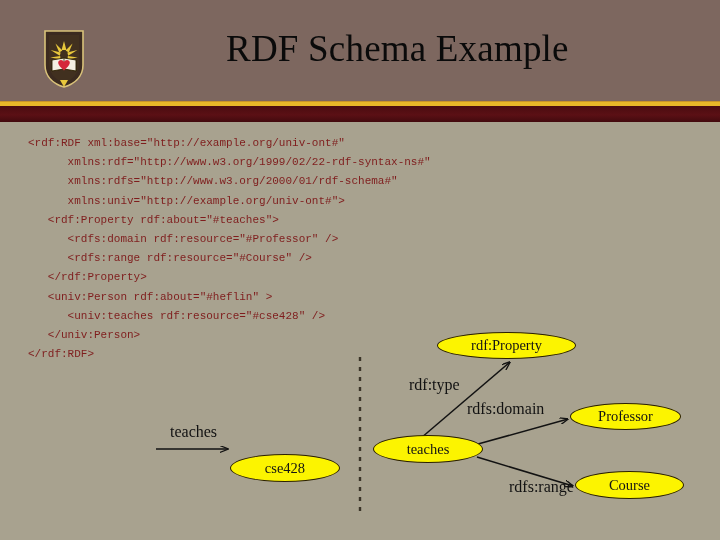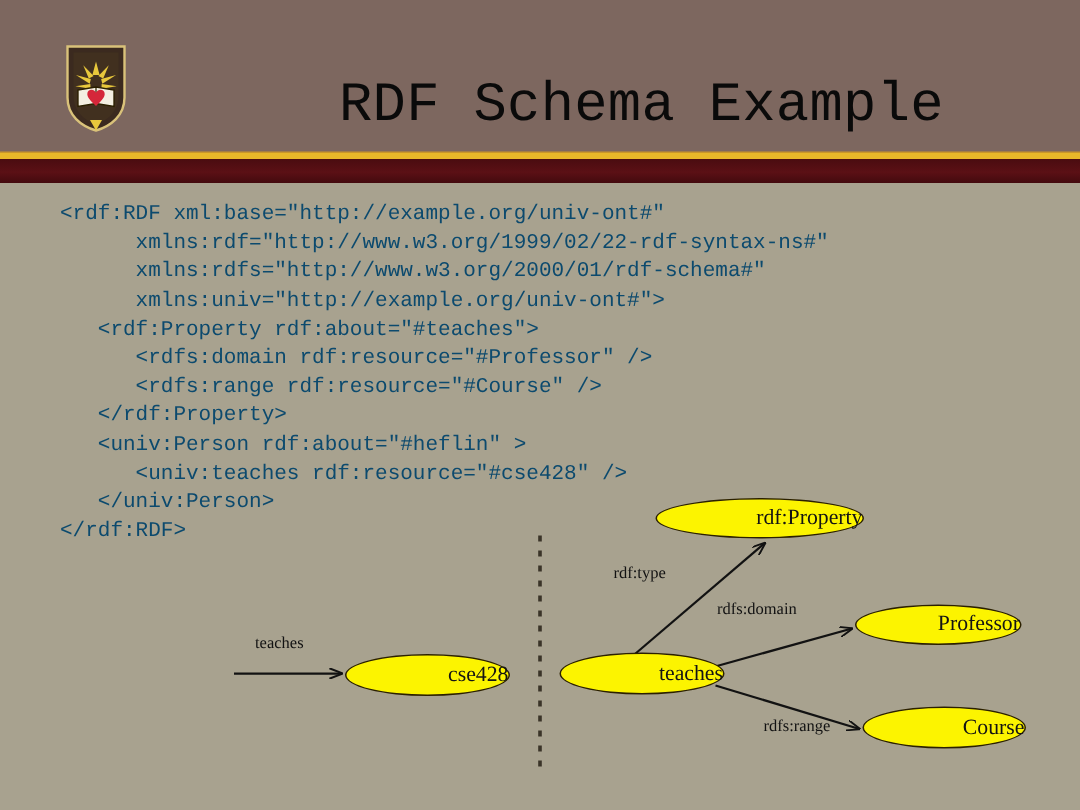--- a/index.html
+++ b/index.html
@@ -74,69 +74,68 @@
     font-size: 9.5px;
     letter-spacing: 4.2px;
     color: #e9e4da;
     margin-top: 4px;
     white-space: nowrap;
   }
 
   #slide-title {
     position: absolute;
     left: 226px; top: 27px;
-    font-family: Liberation Mono, monospace;
+    font-family: Liberation Serif, serif;
     font-size: 37px;
     color: #0a0a0a;
     white-space: nowrap;
     letter-spacing: 0.2px;
-    margin-top: 23px;
   }
 
   
   #code-block {
     position: absolute;
-    left: 40px; top: 134px;
+    left: 28px; top: 134px;
     font-family: "Liberation Mono", monospace;
-    font-size: 14px;
+    font-size: 11px;
     line-height: 19.2px;
-    color: #0c4a6e;
+    color: #7f1d1d;
     white-space: pre;
   }
   .code-line { white-space: pre; }
 
   
   #diagram {
     position: absolute;
     left: 0; top: 0;
     width: 720px;
     height: 540px;
     pointer-events: none;
   }
   #diagram svg { display: block; }
 
   .ellipse-node {
     position: absolute;
     display: flex;
     align-items: center;
-    justify-content: flex-end;
+    justify-content: center;
     background: #fcf400;
     border: 1.4px solid #2b2000;
     border-radius: 50%;
     font-family: "Liberation Serif", serif;
     font-size: 14.5px;
     color: #141414;
     box-sizing: border-box;
     white-space: nowrap;
   }
 
   .edge-label {
     position: absolute;
     font-family: "Liberation Serif", serif;
-    font-size: 11px;
+    font-size: 16px;
     color: #121212;
     white-space: nowrap;
   }
 </style>
 </head>
 <body>
 
 <div id="slide">
 
   <div id="header-band"></div>
@@ -186,21 +185,21 @@
 
       <line x1="156" y1="449" x2="228" y2="449" stroke="#121212" stroke-width="1.5" marker-end="url(#arrowhead)"></line>
 
       <line x1="421" y1="438" x2="510" y2="362" stroke="#121212" stroke-width="1.5" marker-end="url(#arrowhead)"></line>
       <line x1="478" y1="444" x2="568" y2="419" stroke="#121212" stroke-width="1.5" marker-end="url(#arrowhead)"></line>
       <line x1="477" y1="457" x2="573" y2="486" stroke="#121212" stroke-width="1.5" marker-end="url(#arrowhead)"></line>
     </svg>
   </div>
 
 
-  <div class="ellipse-node" style="left:230px; top:436px; width:110px; height:28px;">
+  <div class="ellipse-node" style="left:230px; top:454px; width:110px; height:28px;">
     <span>cse428</span>
   </div>
 
   <div class="ellipse-node" style="left:373px; top:435px; width:110px; height:28px;">
     <span>teaches</span>
   </div>
 
   <div class="ellipse-node" style="left:437px; top:332px; width:139px; height:27px;">
     <span>rdf:Property</span>
   </div>
@@ -210,17 +209,17 @@
   </div>
 
   <div class="ellipse-node" style="left:570px; top:403px; width:111px; height:27px;">
     <span>Professor</span>
   </div>
 
   <div class="edge-label" style="left:170px; top:423px;">teaches</div>
 
   <div class="edge-label" style="left:409px; top:376px;">rdf:type</div>
 
-  <div class="edge-label" style="left:478px; top:400px;">rdfs:domain</div>
+  <div class="edge-label" style="left:467px; top:400px;">rdfs:domain</div>
 
   <div class="edge-label" style="left:477px; top:478px;margin-left:32px;">rdfs:range</div>
 
 </div>
 
 </body></html>

